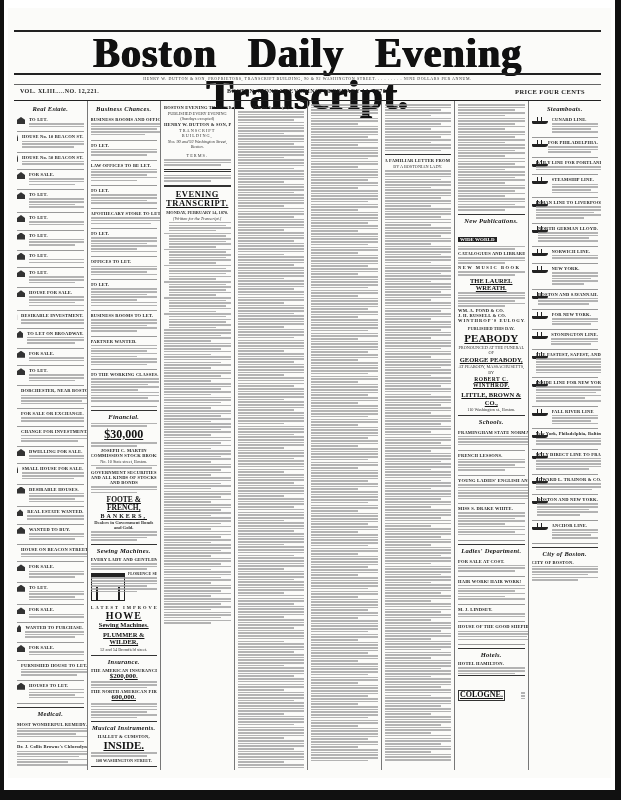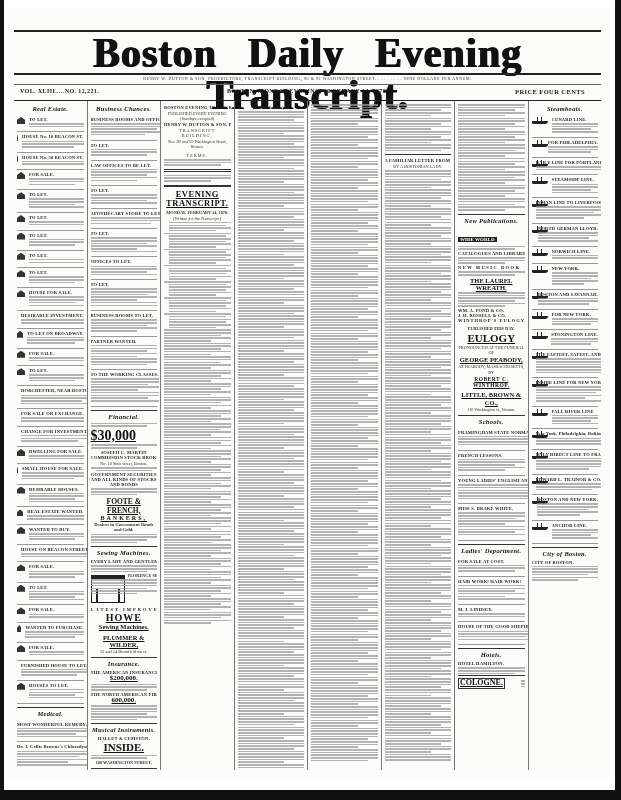--- a/index.html
+++ b/index.html
@@ -571,21 +571,21 @@
               <div class="l "></div>
               <div class="l m"></div>
               <div class="l "></div>
             </div>
           </div>
         </div>
       </div>
     <div class="col-head head-rule">Financial.</div>
     <div class="l"></div>
       <div class="l m"></div>
-    <div class="big" style="font-size:14px;text-align:left">$30,000</div>
+    <div class="big" style="font-size:12px;text-align:center">$30,000</div>
     <div class="l"></div>
       <div class="l s"></div>
     <div class="ad-title" style="text-align:center">JOSEPH C. MARTIN</div>
     <div class="ad-title" style="text-align:center">COMMISSION STOCK BROKER,</div>
     <div class="sm">No. 10 State street, Boston.</div>
     <div class="l"></div>
       <div class="l m i"></div>
     <div class="ad-title" style="text-align:center;white-space:normal">GOVERNMENT SECURITIES AND ALL KINDS OF STOCKS AND BONDS</div>
     <div class="l"></div>
       <div class="l"></div>
@@ -1622,21 +1622,21 @@
     <div class="l"></div>
       <div class="l"></div>
       <div class="l"></div>
       <div class="l m"></div>
       <div class="l"></div>
       <div class="l s"></div>
     <div class="ad-title">WM. A. POND &amp; CO.</div>
     <div class="ad-title">J. H. RUSSELL &amp; CO.</div>
     <div class="ad-title" style="letter-spacing:1px">WINTHROP'S EULOGY.</div>
     <div class="sm" style="font-weight:bold;margin-top:3px">PUBLISHED THIS DAY.</div>
-    <div class="big" style="font-size:11px">EULOGY</div>
+    <div class="big" style="font-size:11px">PEABODY</div>
     <div class="sm">PRONOUNCED AT THE FUNERAL OF</div>
     <div class="big" style="font-size:6.5px">GEORGE PEABODY,</div>
     <div class="sm">AT PEABODY, MASSACHUSETTS,</div>
     <div class="sm">BY</div>
     <div class="big" style="font-size:5.5px;letter-spacing:0.5px">ROBERT C. WINTHROP.</div>
     <div class="big" style="font-size:6.5px;margin-top:3px">LITTLE, BROWN &amp; CO.,</div>
     <div class="sm">110 Washington st., Boston.</div>
     <div class="col-head head-rule">Schools.</div>
     <div id="c7schools">
         <div class="ad">
@@ -1736,21 +1736,21 @@
               <div class="l "></div>
             </div>
           </div>
         </div>
       </div>
     <div class="col-head head-rule">Hotels.</div>
     <div class="ad-title">HOTEL HAMILTON.</div>
     <div class="l"></div>
       <div class="l"></div>
       <div class="l m"></div>
-    <div style="display:flex;align-items:center;gap:16px;border-top:0.8px solid #333;padding-top:2px">
+    <div style="display:flex;align-items:center;gap:16px;border-top:0.8px solid #333;padding-top:14px">
       <span class="big" style="font-size:8px;border:0.8px solid #333;padding:0 1px">COLOGNE.</span>
       <div style="flex:1">
           <div class="l"></div>
           <div class="l"></div>
           <div class="l"></div>
         </div>
     </div>
   </div>
 
   <div class="col">

